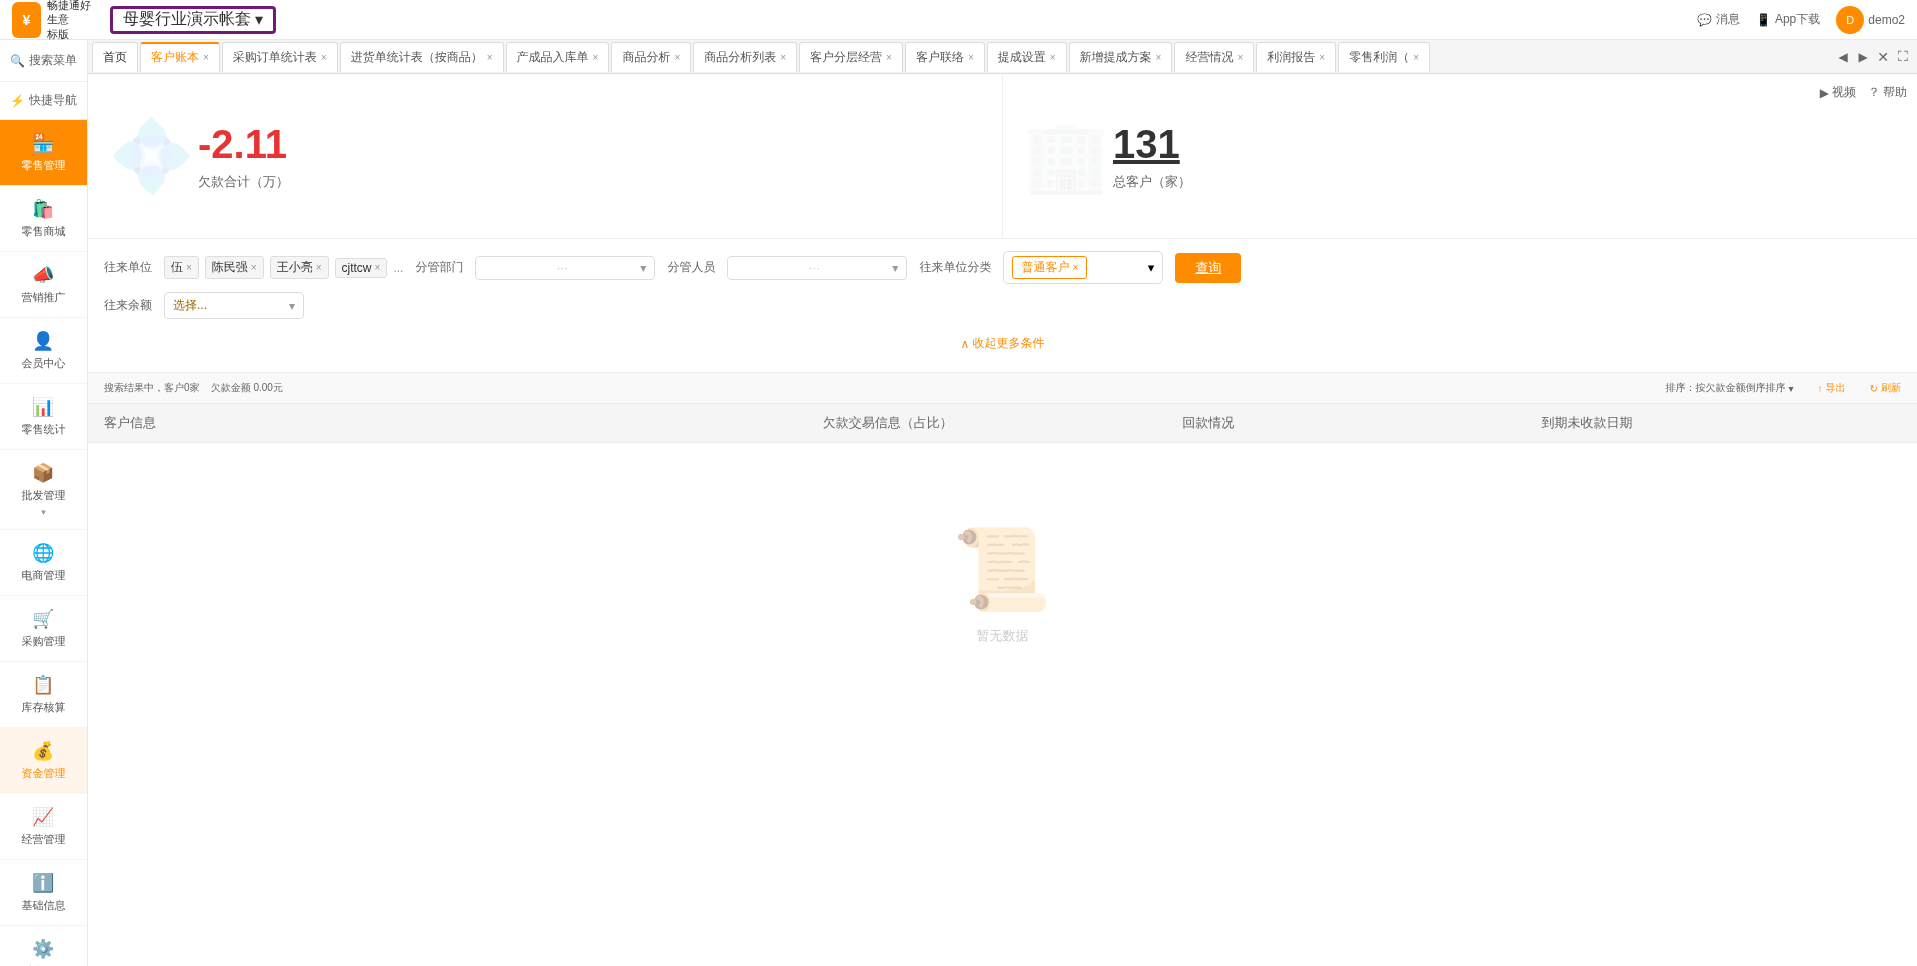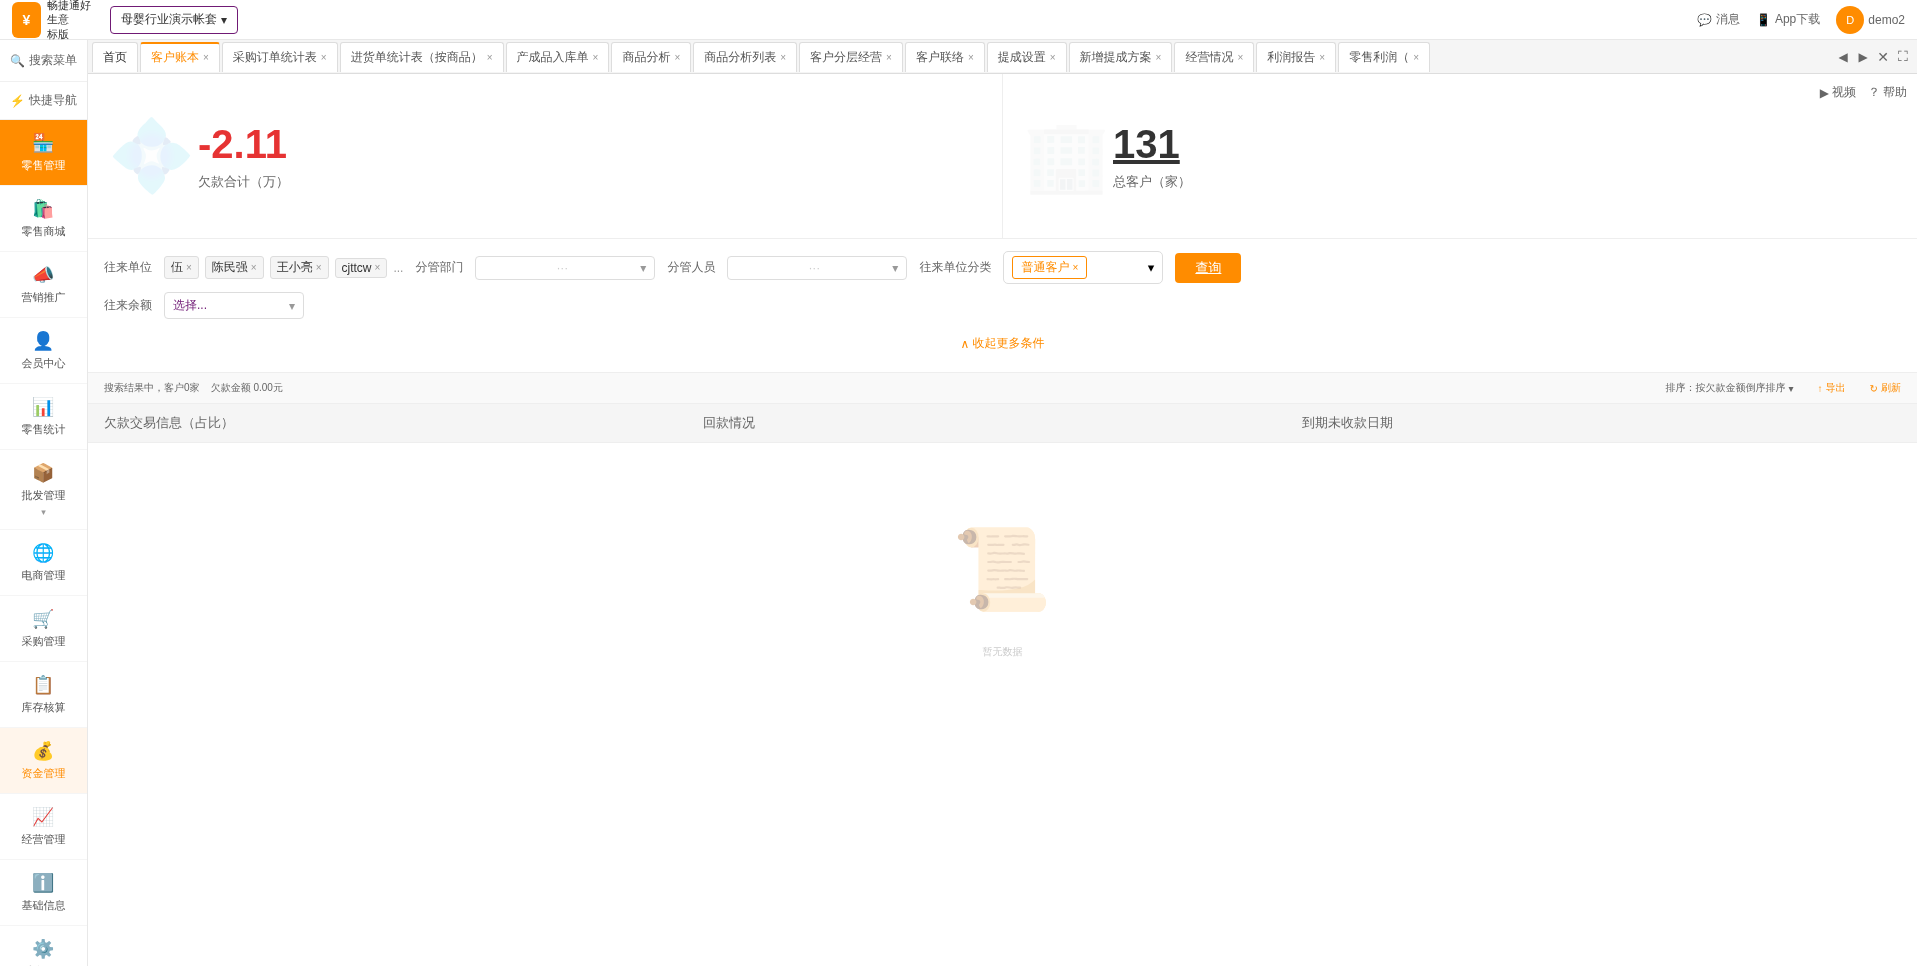--- a/index.html
+++ b/index.html
@@ -4,21 +4,21 @@
   <style>
     * { margin: 0; padding: 0; box-sizing: border-box; }
     body { font-family: 'Microsoft YaHei', sans-serif; font-size: 13px; background: #f5f5f5; overflow: hidden; }
 
     
     .app-wrapper { display: flex; flex-direction: column; height: 966px; width: 1917px; }
     .top-bar { display: flex; align-items: center; background: #fff; height: 40px; padding: 0 12px; border-bottom: 1px solid #e8e8e8; flex-shrink: 0; }
     .logo-area { display: flex; align-items: center; gap: 6px; width: 88px; flex-shrink: 0; }
     .logo-icon { width: 36px; height: 36px; background: #ff8c00; border-radius: 6px; display: flex; align-items: center; justify-content: center; color: #fff; font-size: 14px; font-weight: bold; }
     .logo-text { font-size: 11px; color: #333; line-height: 1.3; }
-    .company-selector { display: flex; align-items: center; gap: 4px; padding: 0 10px; border: 1px solid #701a75; border-radius: 4px; height: 28px; cursor: pointer; font-size: 12px; color: #333; background: #fff; margin-left: 10px; }
+    .company-selector { display: flex; align-items: center; gap: 4px; padding: 0 10px; border: 3px solid #701a75; border-radius: 4px; height: 28px; cursor: pointer; font-size: 16px; color: #333; background: #fff; margin-left: 10px; }
     .top-right { margin-left: auto; display: flex; align-items: center; gap: 16px; }
     .top-right-item { display: flex; align-items: center; gap: 4px; font-size: 12px; color: #666; cursor: pointer; }
     .avatar { width: 28px; height: 28px; border-radius: 50%; background: #ff8c00; display: flex; align-items: center; justify-content: center; color: #fff; font-size: 11px; }
 
     
     .main-layout { display: flex; flex: 1; overflow: hidden; }
 
     
     .sidebar { width: 88px; background: #fff; border-right: 1px solid #e8e8e8; display: flex; flex-direction: column; overflow-y: auto; flex-shrink: 0; }
     .sidebar-search { display: flex; align-items: center; justify-content: center; padding: 12px 8px; border-bottom: 1px solid #f0f0f0; color: #666; font-size: 12px; gap: 4px; cursor: pointer; }
@@ -76,21 +76,21 @@
     .result-action.orange { color: #ff8c00; }
 
     
     .table-header { display: flex; align-items: center; padding: 10px 16px; background: #f5f5f5; border-bottom: 1px solid #eee; font-size: 13px; color: #666; }
     .table-col { flex: 1; }
     .table-col-1 { flex: 2; }
 
     
     .empty-state { display: flex; flex-direction: column; align-items: center; justify-content: center; padding: 80px 0; color: #ccc; }
     .empty-icon { font-size: 80px; margin-bottom: 10px; opacity: 0.4; }
-    .empty-text { font-size: 10px; color: #ccc; margin-top: 18px; }
+    .empty-text { font-size: 13px; color: #ccc; }
 
     
     .filter-tag-selected { background: #fff; border: 1px solid #ff8c00; color: #ff8c00; border-radius: 3px; padding: 2px 8px; font-size: 12px; display: flex; align-items: center; gap: 3px; }
     .filter-tag-selected .tag-close { cursor: pointer; color: #ff8c00; font-size: 10px; }
   </style>
 </head>
 <body>
 
 <div class="app-wrapper">
   <div class="top-bar">
@@ -327,21 +327,21 @@
                 <span class="tag-close">×</span>
               </div>
               <span class="arrow" style="margin-left:auto;">▾</span>
             </div>
 
             <button class="query-btn">查询</button>
           </div>
           <div class="filter-row">
             <span class="filter-label">往来余额</span>
             <div class="filter-select" style="min-width:140px;">
-              <span style="color:#701a75;">选择...</span>
+              <span style="color:#a16207;">选择...</span>
               <span class="arrow">▾</span>
             </div>
           </div>
           <div style="display:flex;justify-content:center;padding:4px 0;">
             <div class="collapse-btn">
               <span>∧</span>
               <span>收起更多条件</span>
             </div>
           </div>
         </div>
@@ -362,20 +362,21 @@
               <span>导出</span>
             </div>
             <div class="result-action orange">
               <span>↻</span>
               <span>刷新</span>
             </div>
           </div>
         </div>
 
         <div class="table-header">
+          <div class="table-col table-col-1">客户信息</div>
           <div class="table-col">欠款交易信息（占比）</div>
           <div class="table-col">回款情况</div>
           <div class="table-col">到期未收款日期</div>
         </div>
 
         <div class="empty-state">
           <div class="empty-icon">📜</div>
           <div class="empty-text">暂无数据</div>
         </div>
       </div>

